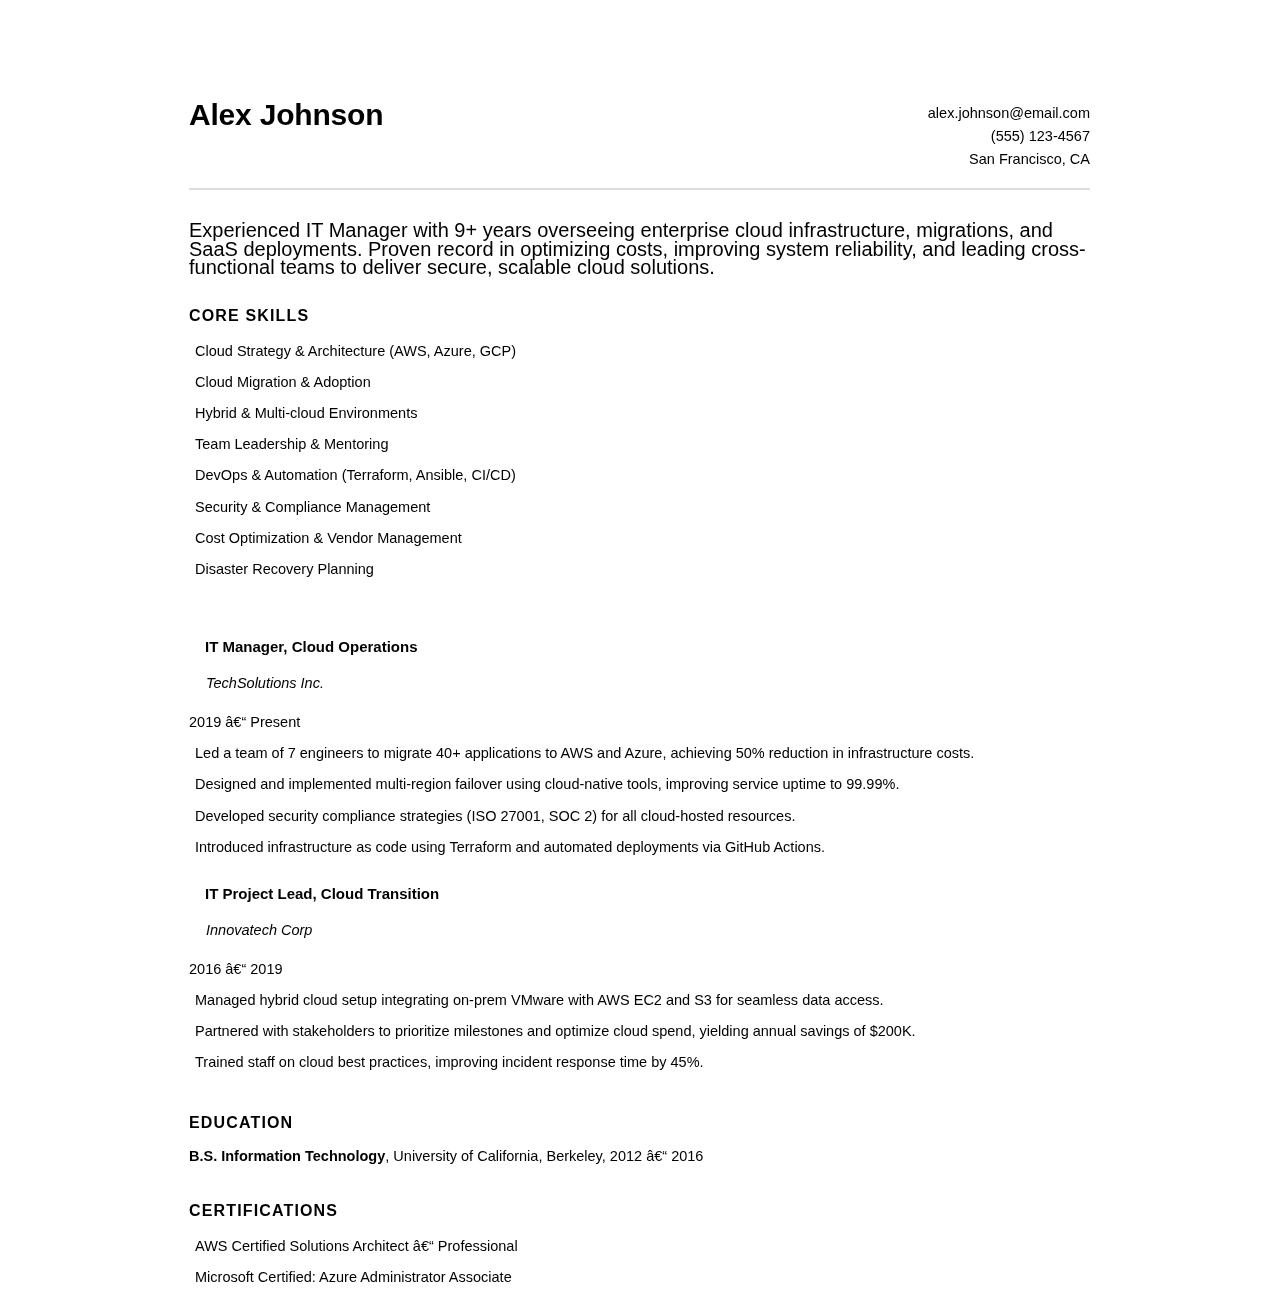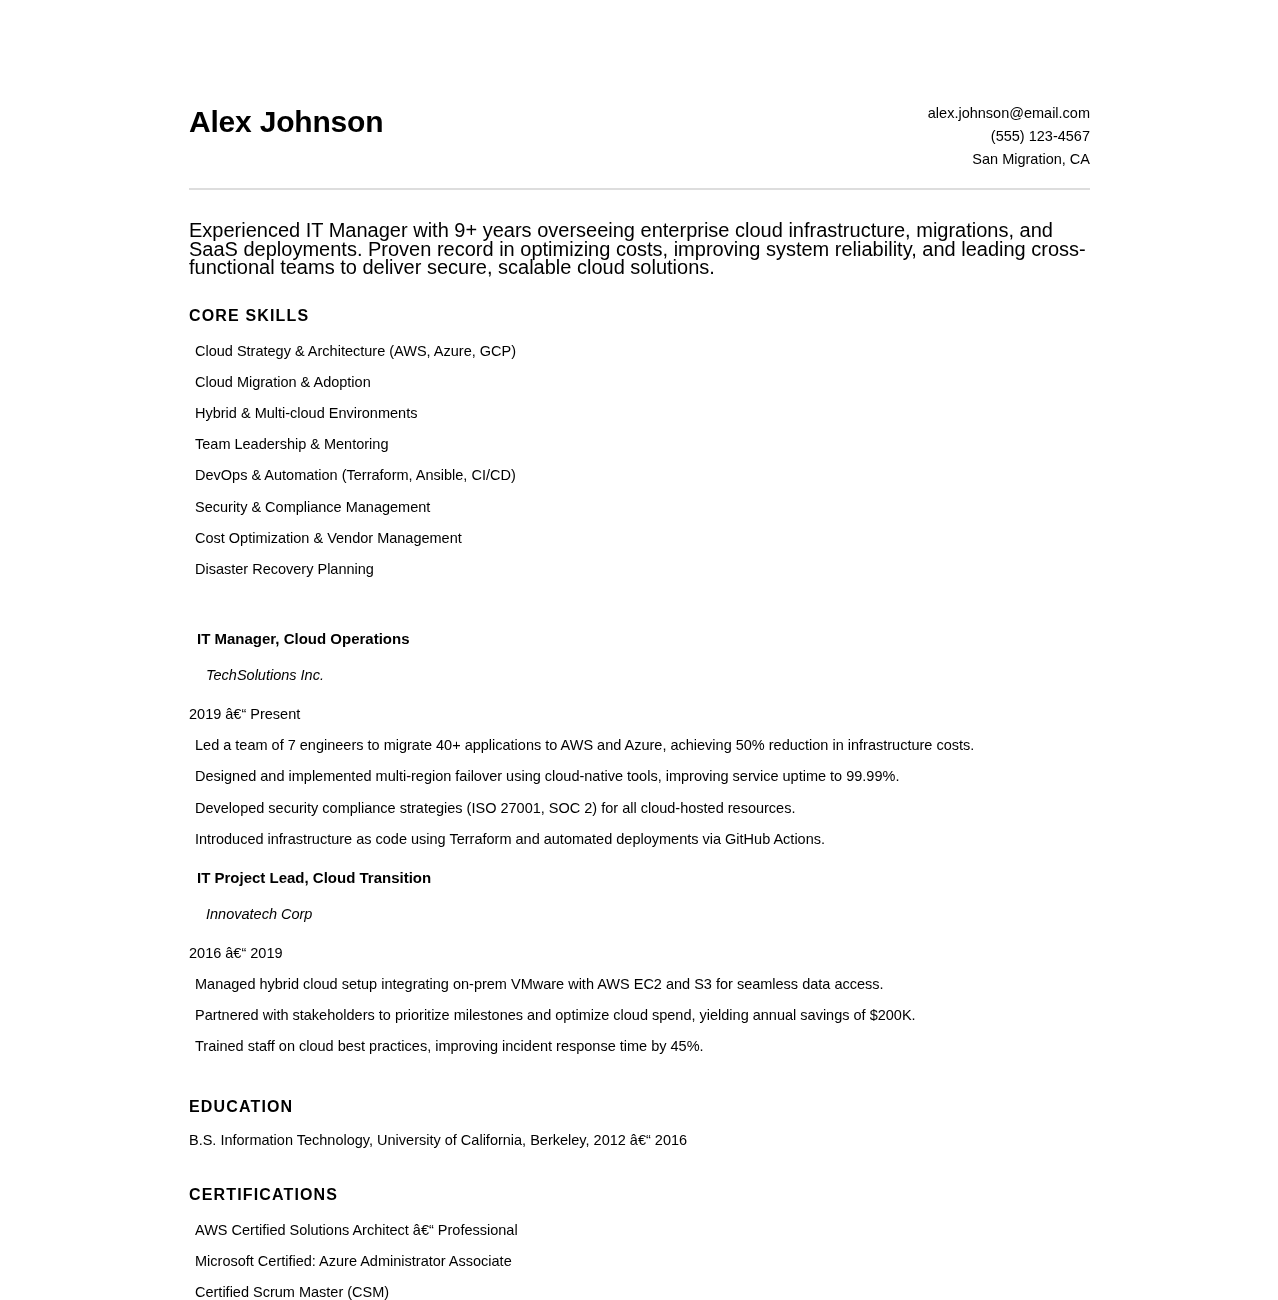--- a/index.html
+++ b/index.html
@@ -23,21 +23,21 @@
   }
   .content {
     position: absolute;
     left: 189px;
     top: 0;
     width: 901px;
   }
   .name {
     position: absolute;
     left: 0;
-    top: 104px;
+    top: 97px;
     font-size: 30px;
     font-weight: bold;
     letter-spacing: -0.2px;
     line-height: 36px;
     margin: 0;
   }
   .contact {
     position: absolute;
     right: 0;
     top: 102px;
@@ -94,21 +94,21 @@
     line-height: 25.2px;
     margin: 6px;
   }
 
   
   .job { margin: 0; }
   .job-title {
     font-size: 15px;
     font-weight: bold;
     line-height: 20px;
-    margin: 8px;
+    margin: 16px;
   }
   .job-company {
     font-size: 14.5px;
     font-style: italic;
     line-height: 19px;
     margin: 17px;
   }
   .job-dates {
     font-size: 14.5px;
     line-height: 25px;
@@ -116,33 +116,33 @@
   }
   .job-bullets { margin-top: 0; }
   .job-spacer { height: 2px; }
 
   
   .edu-line {
     font-size: 14.5px;
     line-height: 20px;
     margin: 0;
   }
-  .edu-degree { font-weight: normal; }
+  .edu-degree { font-weight: bold; }
 </style>
 </head>
 <body>
 
 <div class="page">
 
   <div class="content">
     <h1 class="name">Alex Johnson</h1>
     <div class="contact">
       <div>alex.johnson@email.com</div>
       <div>(555) 123-4567</div>
-      <div>San Migration, CA</div>
+      <div>San Francisco, CA</div>
     </div>
     <div class="rule"></div>
   </div>
 
   <div class="sections">
 
     <div class="section">
       <p class="body-text">Experienced IT Manager with 9+ years overseeing enterprise cloud infrastructure, migrations, and SaaS deployments. Proven record in optimizing costs, improving system reliability, and leading cross-functional teams to deliver secure, scalable cloud solutions.</p>
     </div>
 

